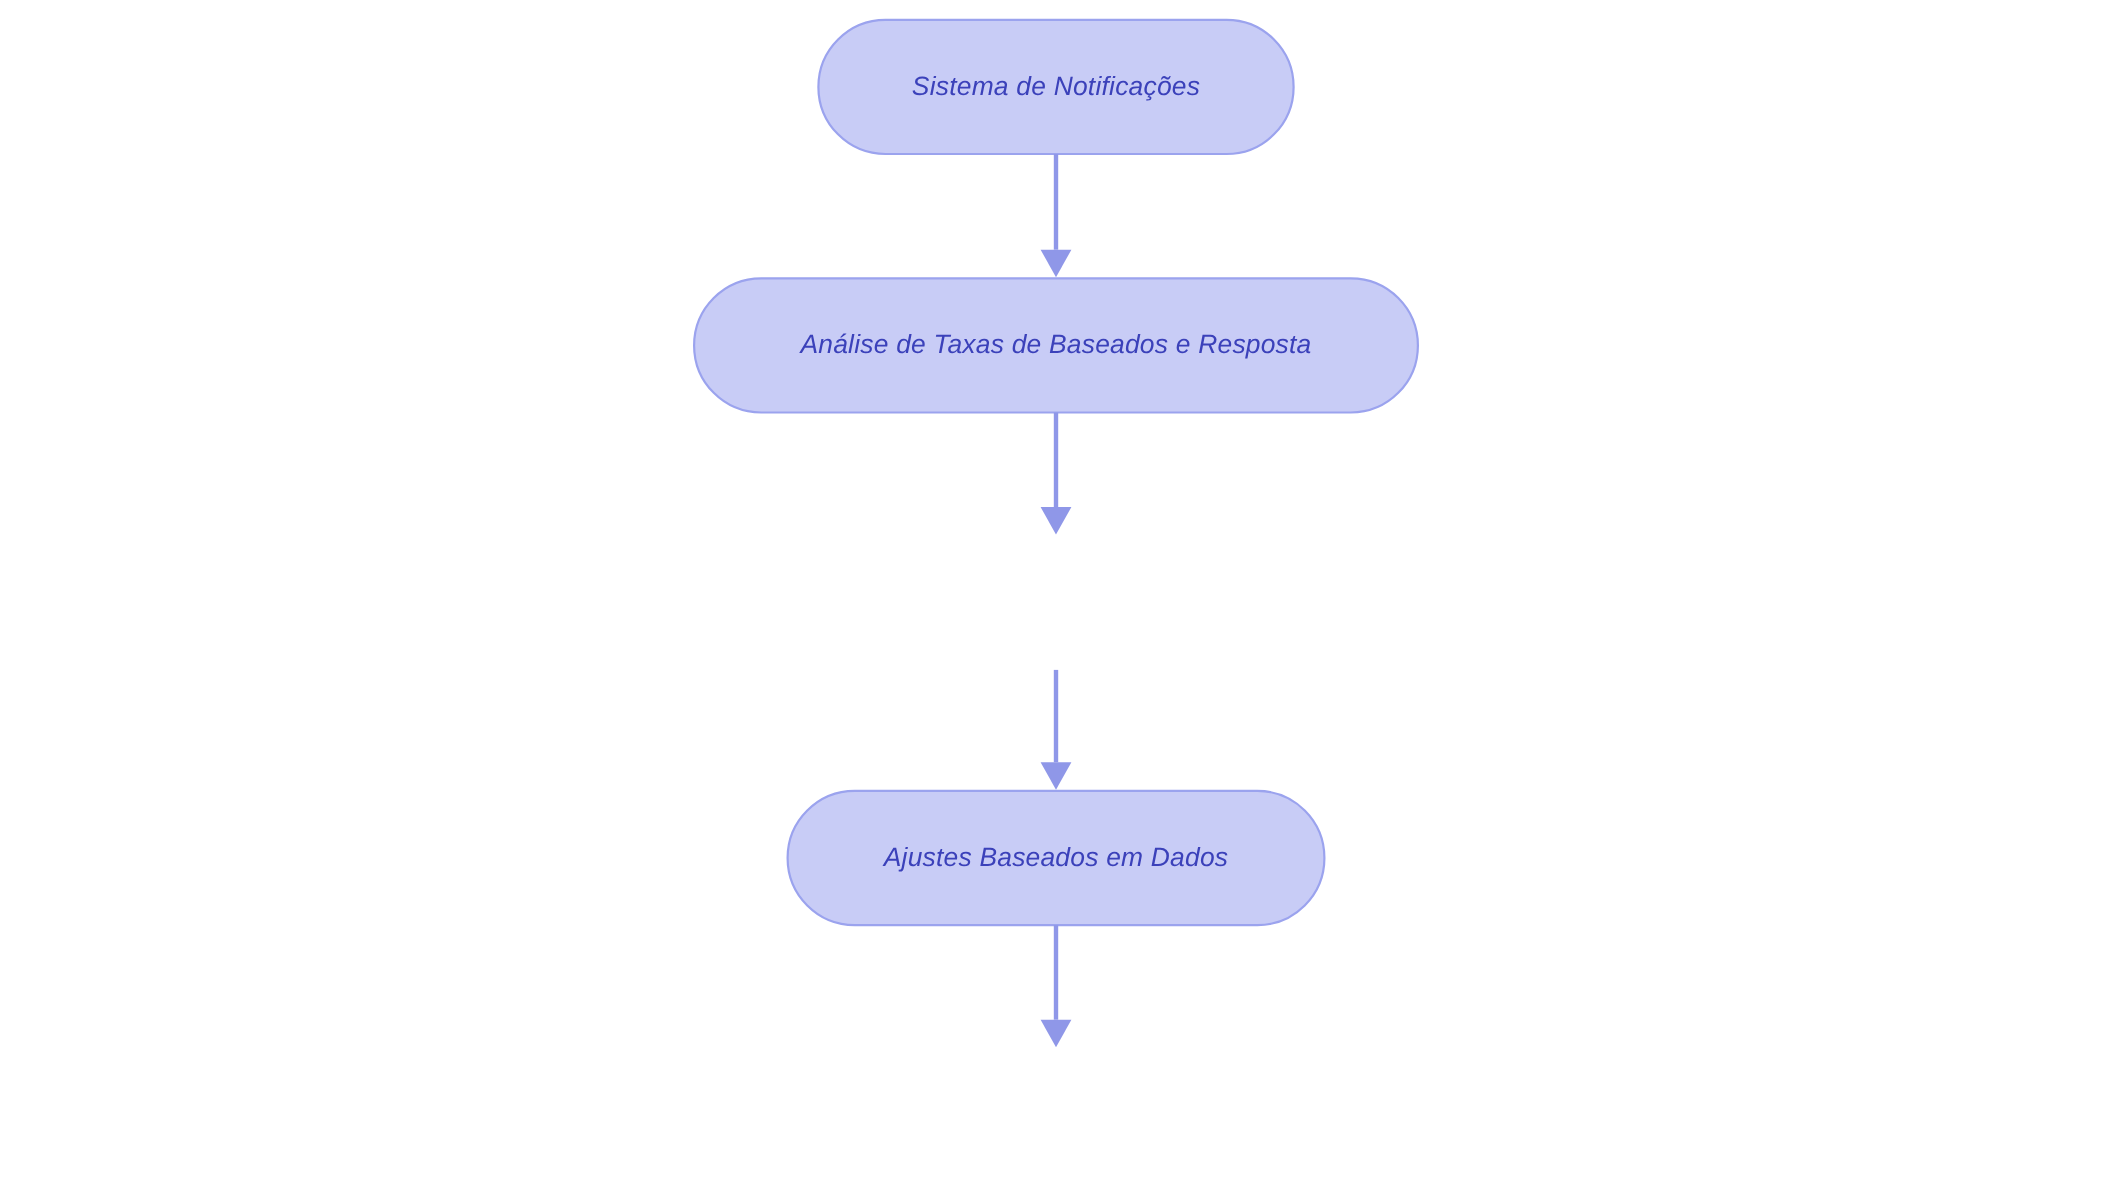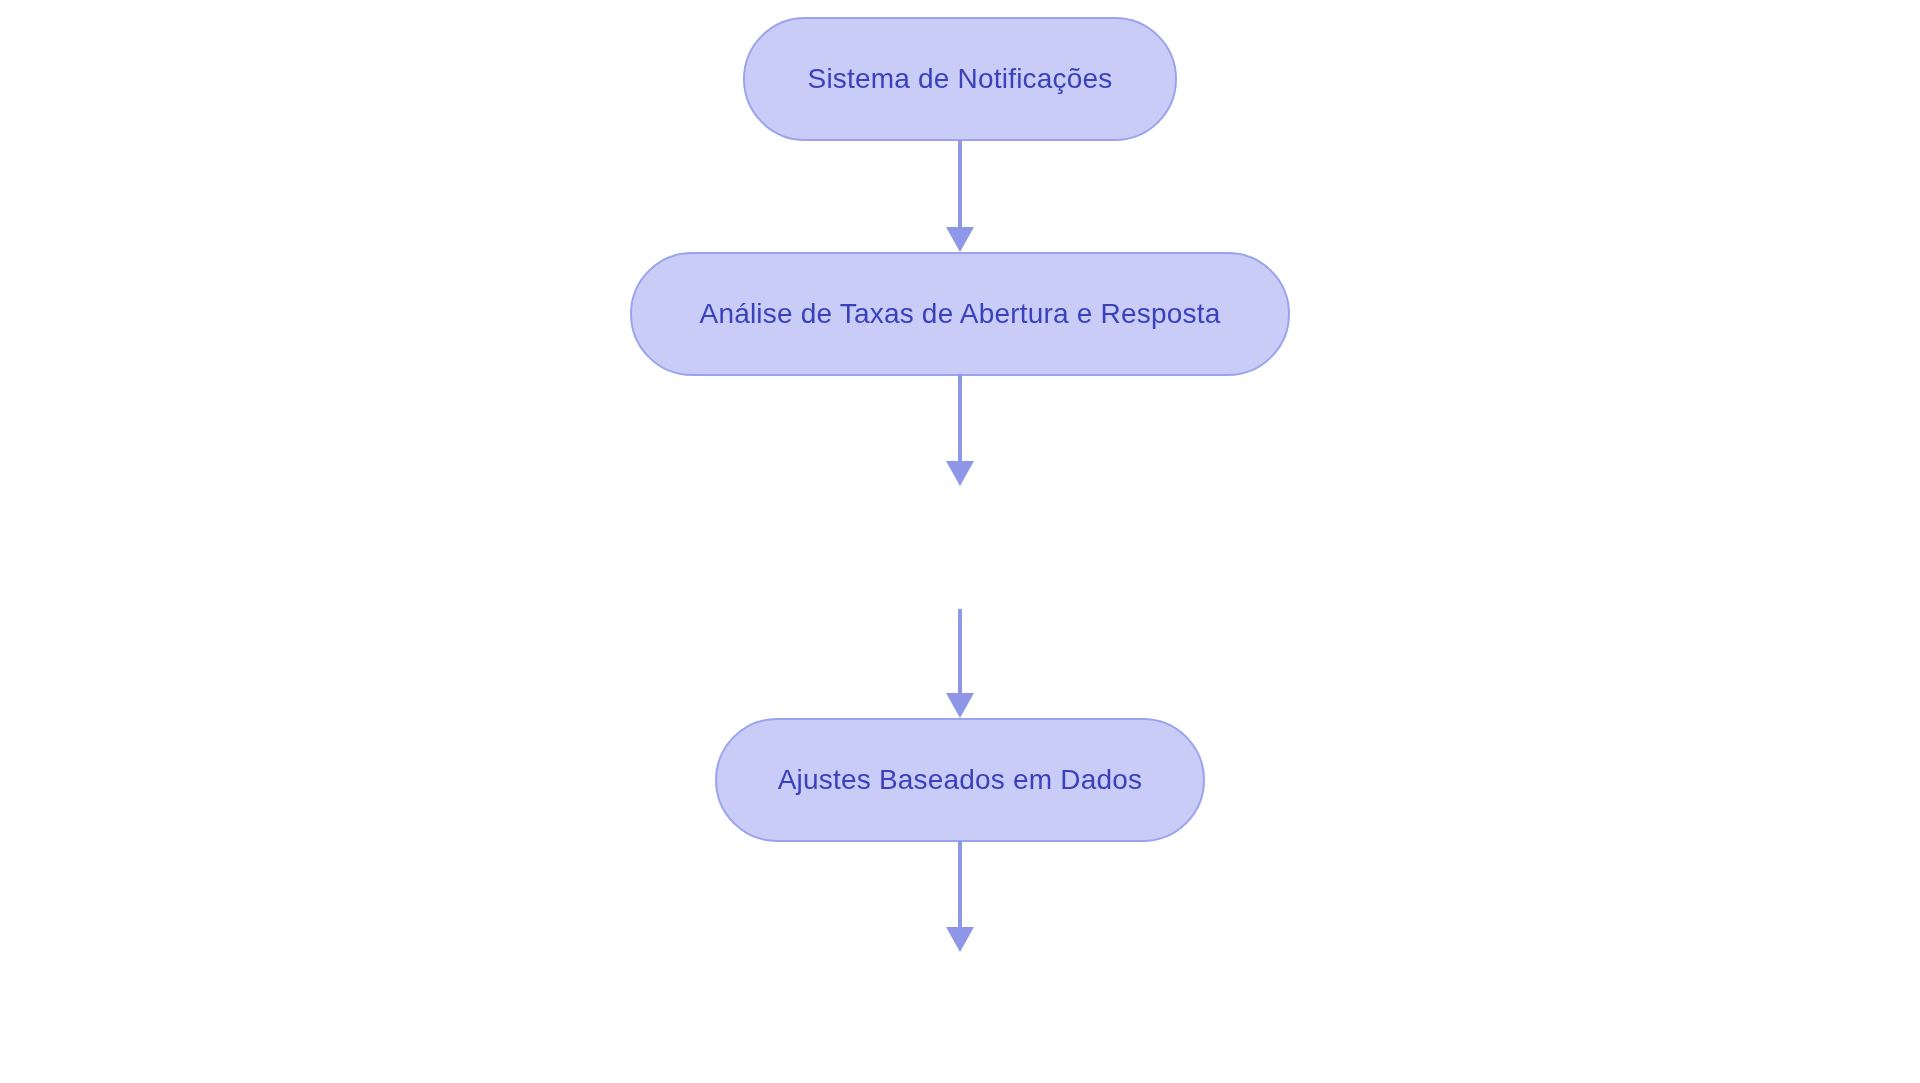--- a/index.html
+++ b/index.html
@@ -21,23 +21,24 @@
     transform: translateX(-50%);
     height: 124px;
     border-radius: 62px;
     background: #c8ccf6;
     border: 2px solid #9ba3ee;
     box-sizing: border-box;
     display: flex;
     align-items: center;
     justify-content: center;
     color: #3b41ba;
-    font-size: 28px;
+    font-size: 24px;
     letter-spacing: 0.2px;
     white-space: nowrap;
+    font-style: italic;
   }
   .n1 { top: 17px;  width: 434px; }
   .n2 { top: 252px; width: 660px; }
   .n3 { top: 486px; width: 638px; }
   .n4 { top: 718px; width: 490px; }
   .n5 { top: 952px; width: 420px; }
 
   .connector {
     position: absolute;
     left: 50%;
@@ -71,21 +72,21 @@
   <div class="flow-node n1">
     <span>Sistema de Notificações</span>
   </div>
 
   <div class="connector a1">
     <div class="stem"></div>
     <div class="head"></div>
   </div>
 
   <div class="flow-node n2">
-    <span>Análise de Taxas de Abertura e Resposta</span>
+    <span>Análise de Taxas de Baseados e Resposta</span>
   </div>
 
   <div class="connector a2">
     <div class="stem"></div>
     <div class="head"></div>
   </div>
 
 
   <div class="connector a3">
     <div class="stem"></div>

